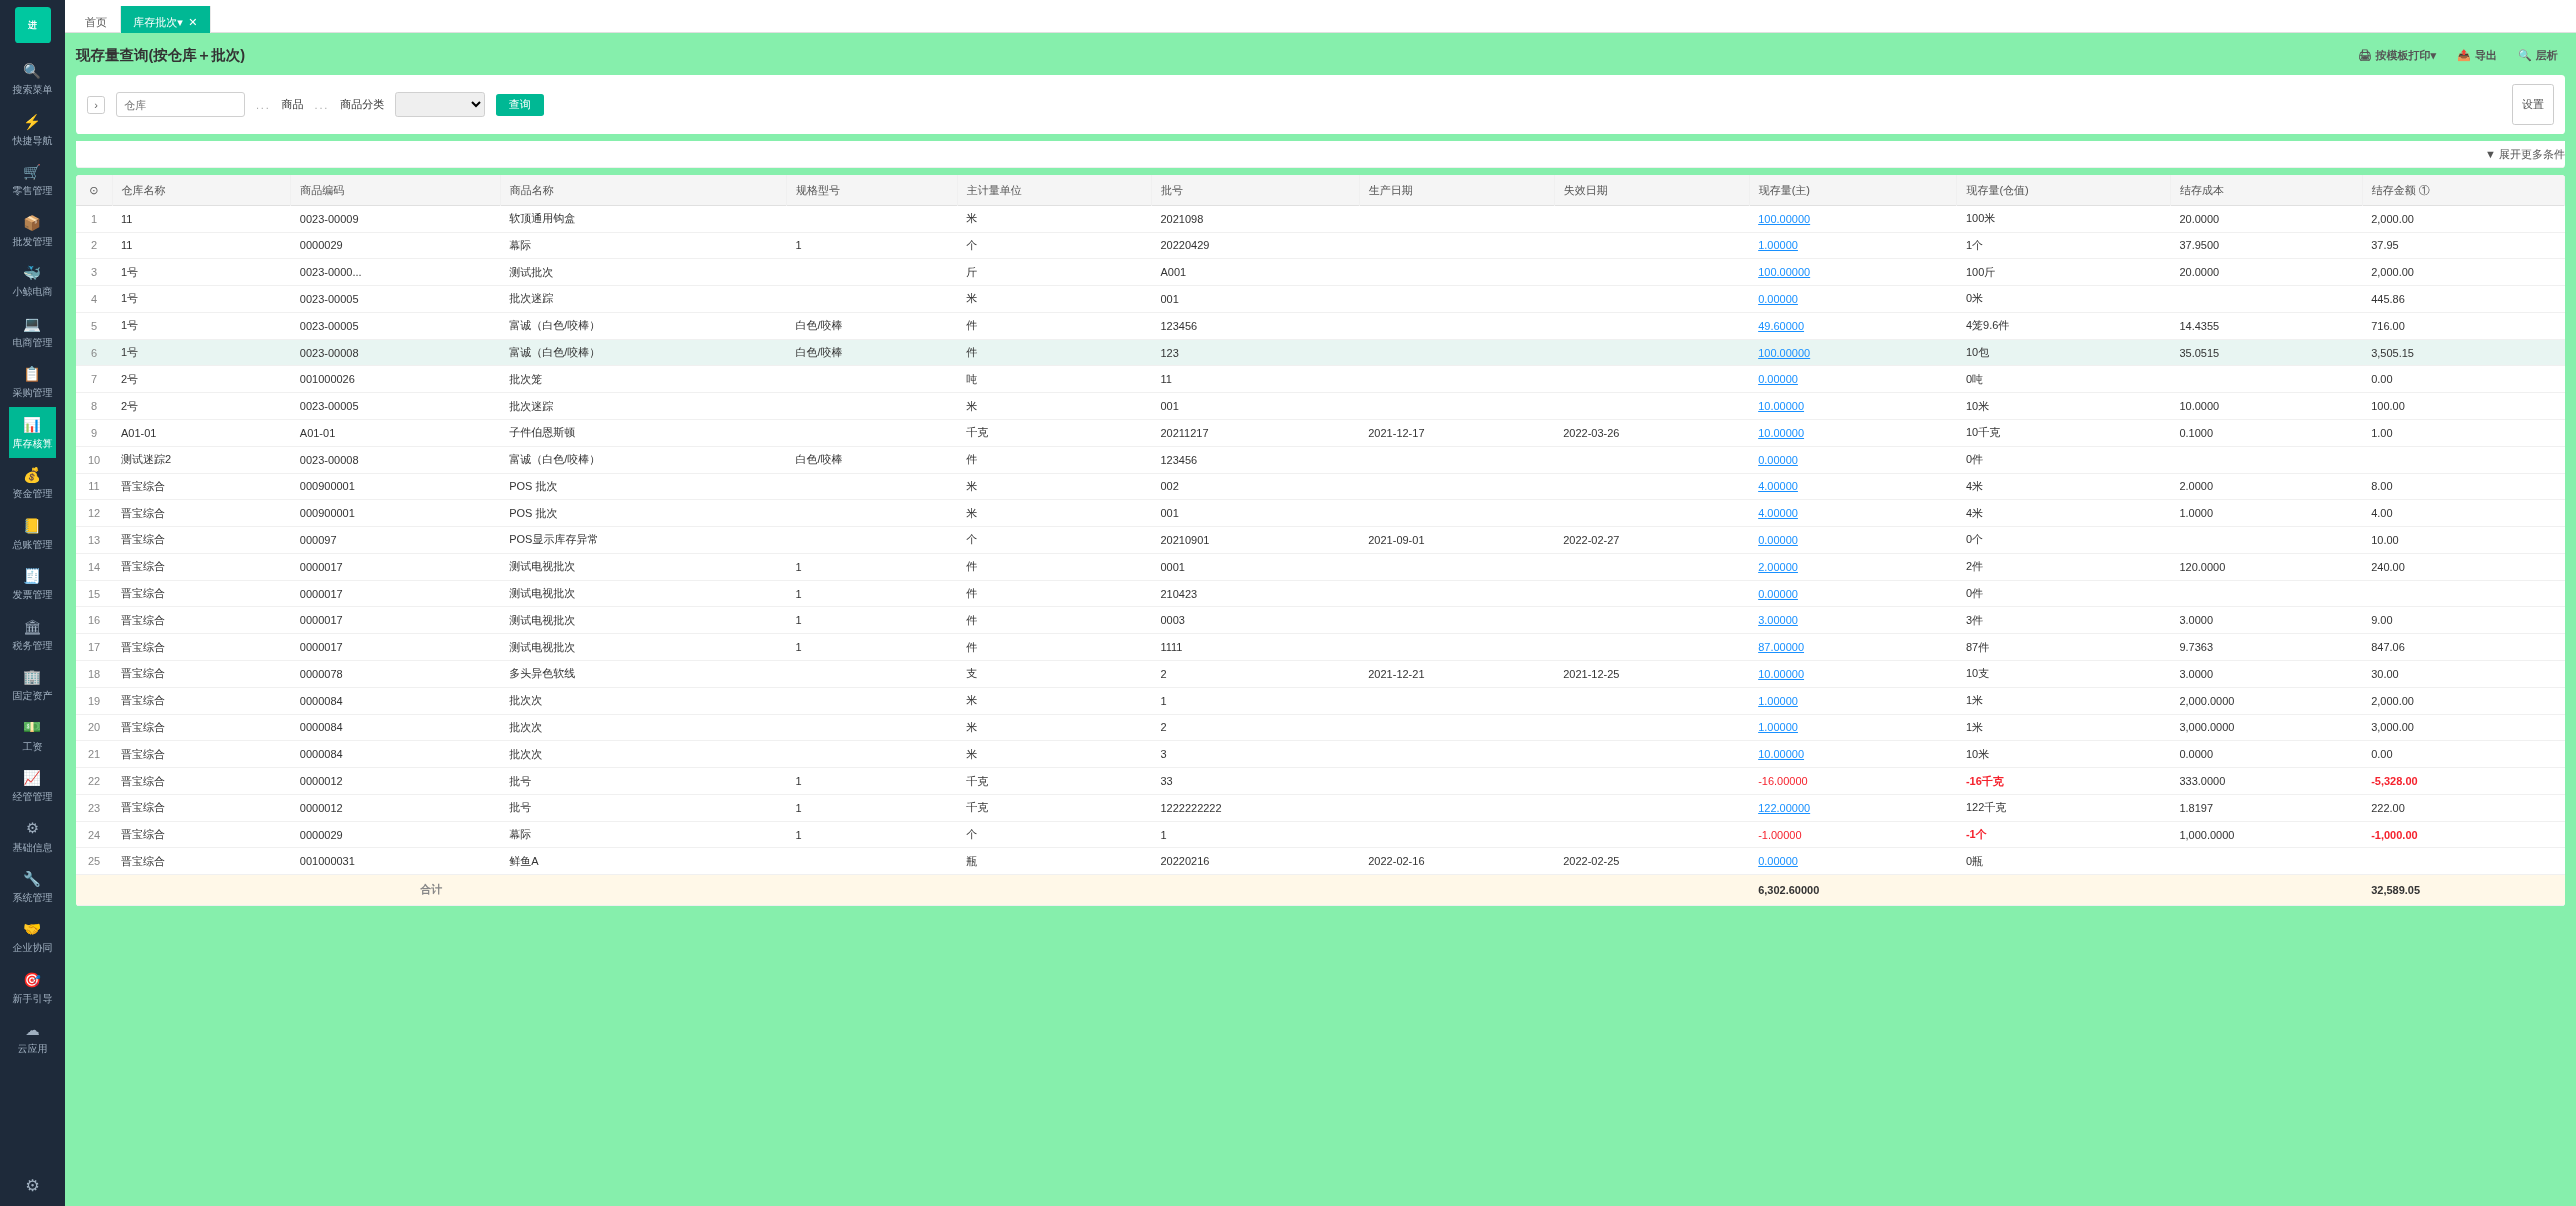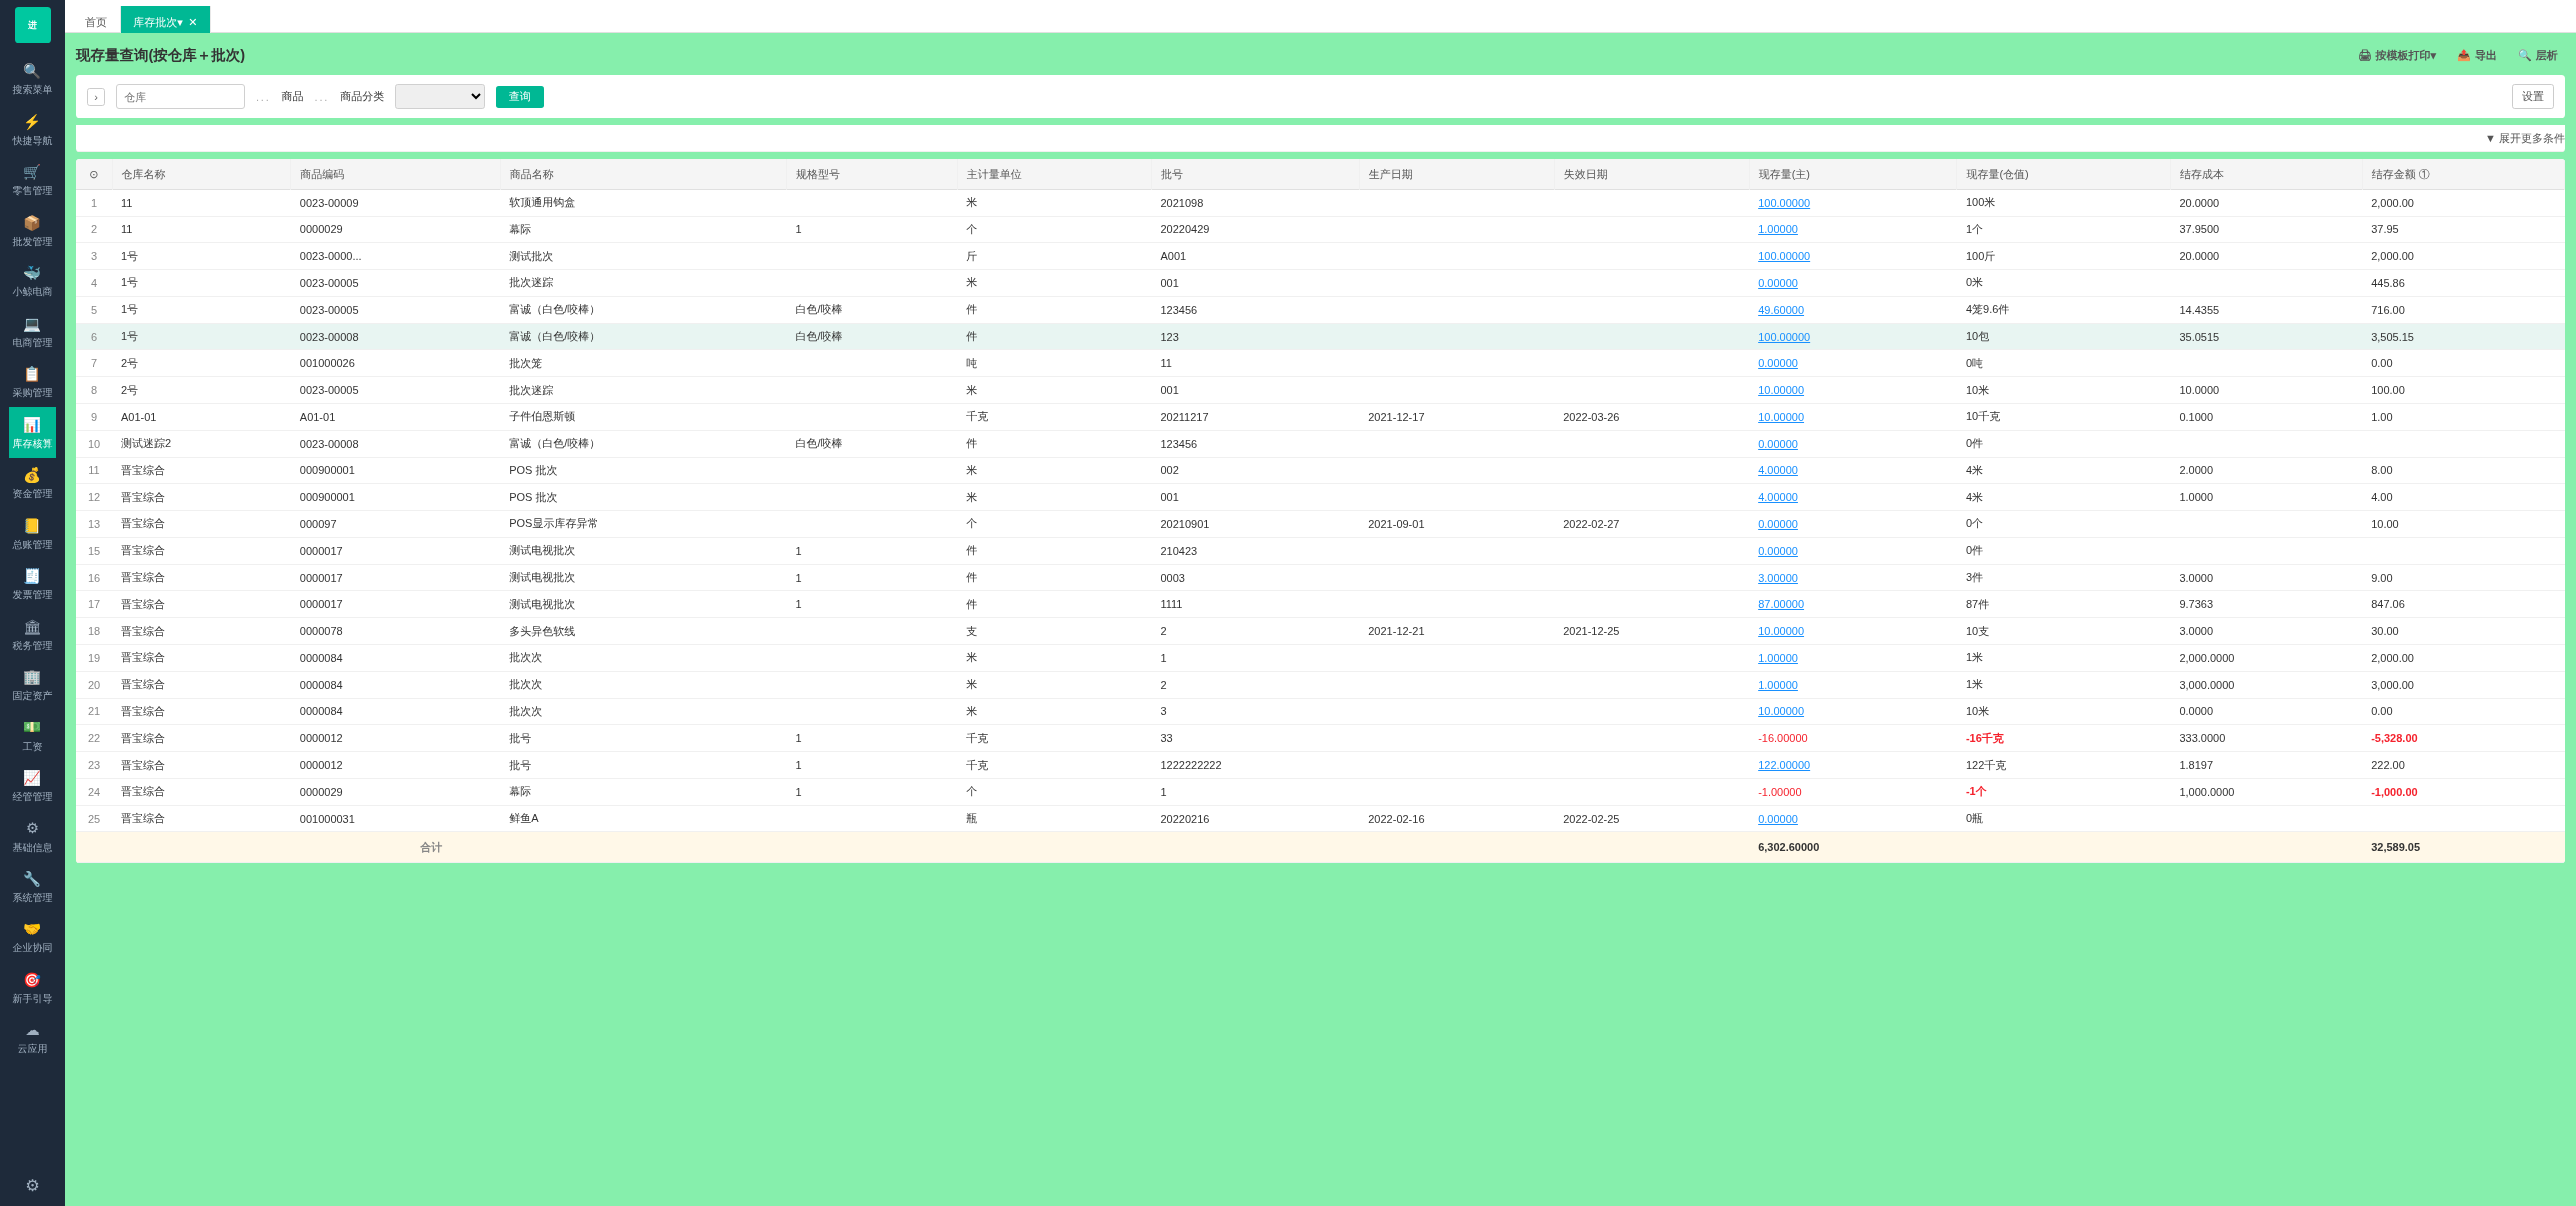--- a/index.html
+++ b/index.html
@@ -174,21 +174,21 @@
       font-size: 11px;
       height: 25px;
       outline: none;
       min-width: 90px;
     }
     .settings-btn {
       margin-left: auto;
       background: #fff;
       border: 0.9px solid #ccc;
       border-radius: 2.7px;
-      padding: 4px 9px;
+      padding: 12px 9px;
       font-size: 11px;
       cursor: pointer;
       color: #555;
     }
 
     
     .table-container {
       background: #fff;
       border-radius: 3.6px;
       overflow: auto;
@@ -591,20 +591,35 @@
       <td>个</td>
       <td>20210901</td>
       <td>2021-09-01</td>
       <td>2022-02-27</td>
       <td class="link-text">0.00000</td>
       <td class="">0个</td>
       <td></td>
       <td class="">10.00</td>
     </tr>
             <tr>
+      <td>14</td>
+      <td>晋宝综合</td>
+      <td>0000017</td>
+      <td>测试电视批次</td>
+      <td>1</td>
+      <td>件</td>
+      <td>0001</td>
+      <td></td>
+      <td></td>
+      <td class="link-text">2.00000</td>
+      <td class="">2件</td>
+      <td>120.0000</td>
+      <td class="">240.00</td>
+    </tr>
+            <tr>
       <td>15</td>
       <td>晋宝综合</td>
       <td>0000017</td>
       <td>测试电视批次</td>
       <td>1</td>
       <td>件</td>
       <td>210423</td>
       <td></td>
       <td></td>
       <td class="link-text">0.00000</td>

